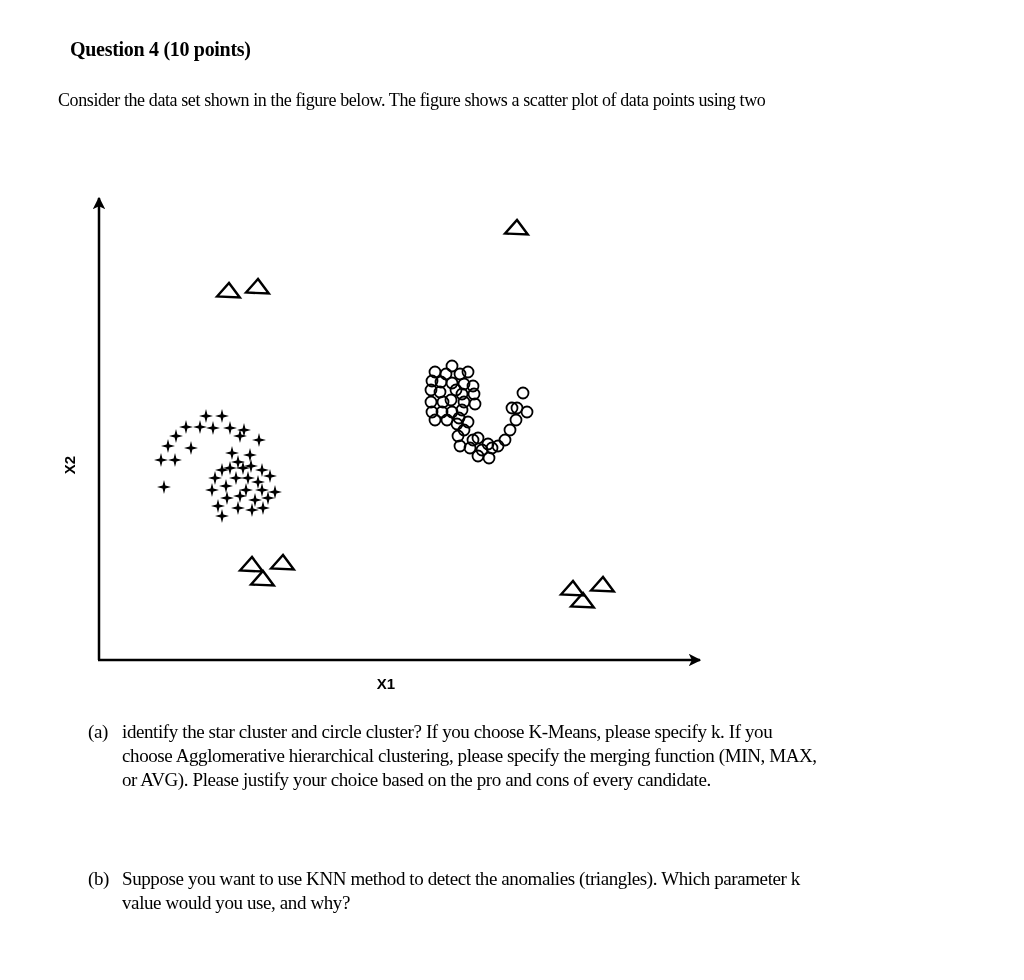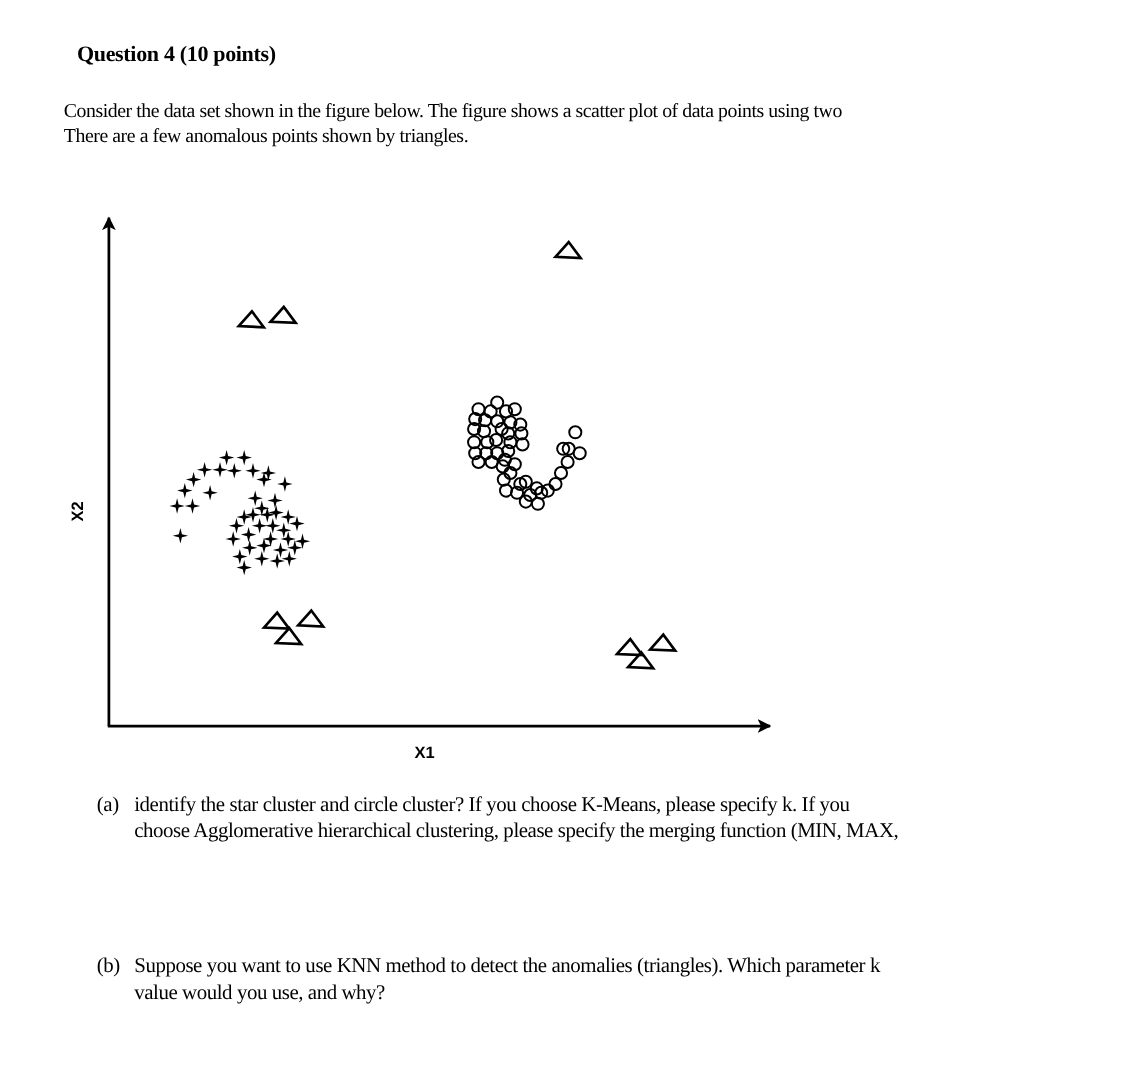--- a/index.html
+++ b/index.html
@@ -16,21 +16,20 @@
   .qa { top: 720px; }
   .qb { top: 867px; }
 </style>
 </head>
 <body>
 
 <div class="title">Question 4 (10 points)</div>
 
 <div class="intro">
   <p>Consider the data set shown in the figure below. The figure shows a scatter plot of data points using two</p>
-  <p>There are a few anomalous points shown by triangles.</p>
 </div>
 
 <svg class="fig" width="1024" height="720" viewBox="0 0 1024 720">
   <defs>
     <marker id="arrowhead" viewBox="0 0 10 10" refX="9" refY="5" markerWidth="5" markerHeight="5" orient="auto-start-reverse">
       <path d="M0,0 L10,5 L0,10 L2.5,5 z" fill="#000"></path>
     </marker>
     <symbol id="sym-star" viewBox="-8 -8 16 16" overflow="visible">
       <path d="M0,-8 L1.6,-1.6 L8,0 L1.6,1.6 L0,8 L-1.6,1.6 L-8,0 L-1.6,-1.6 Z" fill="#000"></path>
     </symbol>
@@ -149,19 +148,20 @@
         <polygon points="591,590.5 603,577 613.8,591.5" fill="none" stroke="#000" stroke-width="2.4" stroke-linejoin="miter"></polygon>
         <polygon points="571,606.5 583,593 593.8,607.5" fill="none" stroke="#000" stroke-width="2.4" stroke-linejoin="miter"></polygon>
       </g>
     </g>
 </svg>
 
 <div class="q qa">
   <span class="lbl">(a)</span>
   <span class="txt">identify the star cluster and circle cluster? If you choose K-Means, please specify k. If you</span>
   <span class="txt">choose Agglomerative hierarchical clustering, please specify the merging function (MIN, MAX,</span>
+  <span class="txt">or AVG). Please justify your choice based on the pro and cons of every candidate.</span>
 </div>
 
 <div class="q qb">
   <span class="lbl">(b)</span>
   <span class="txt">Suppose you want to use KNN method to detect the anomalies (triangles). Which parameter k</span>
   <span class="txt">value would you use, and why?</span>
 </div>
 
 </body></html>

